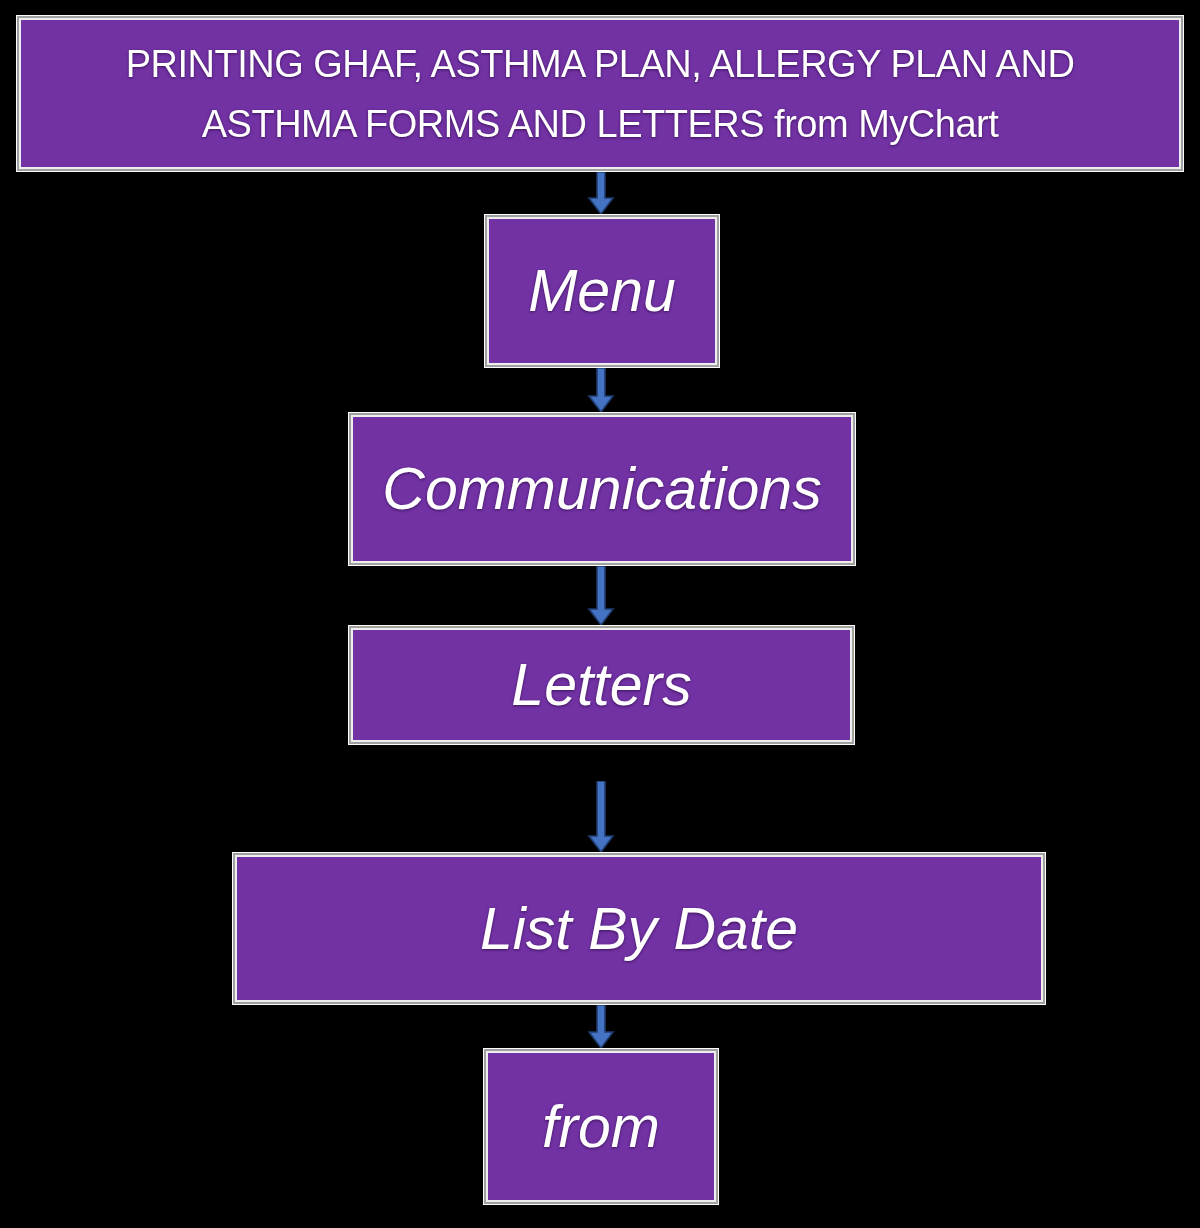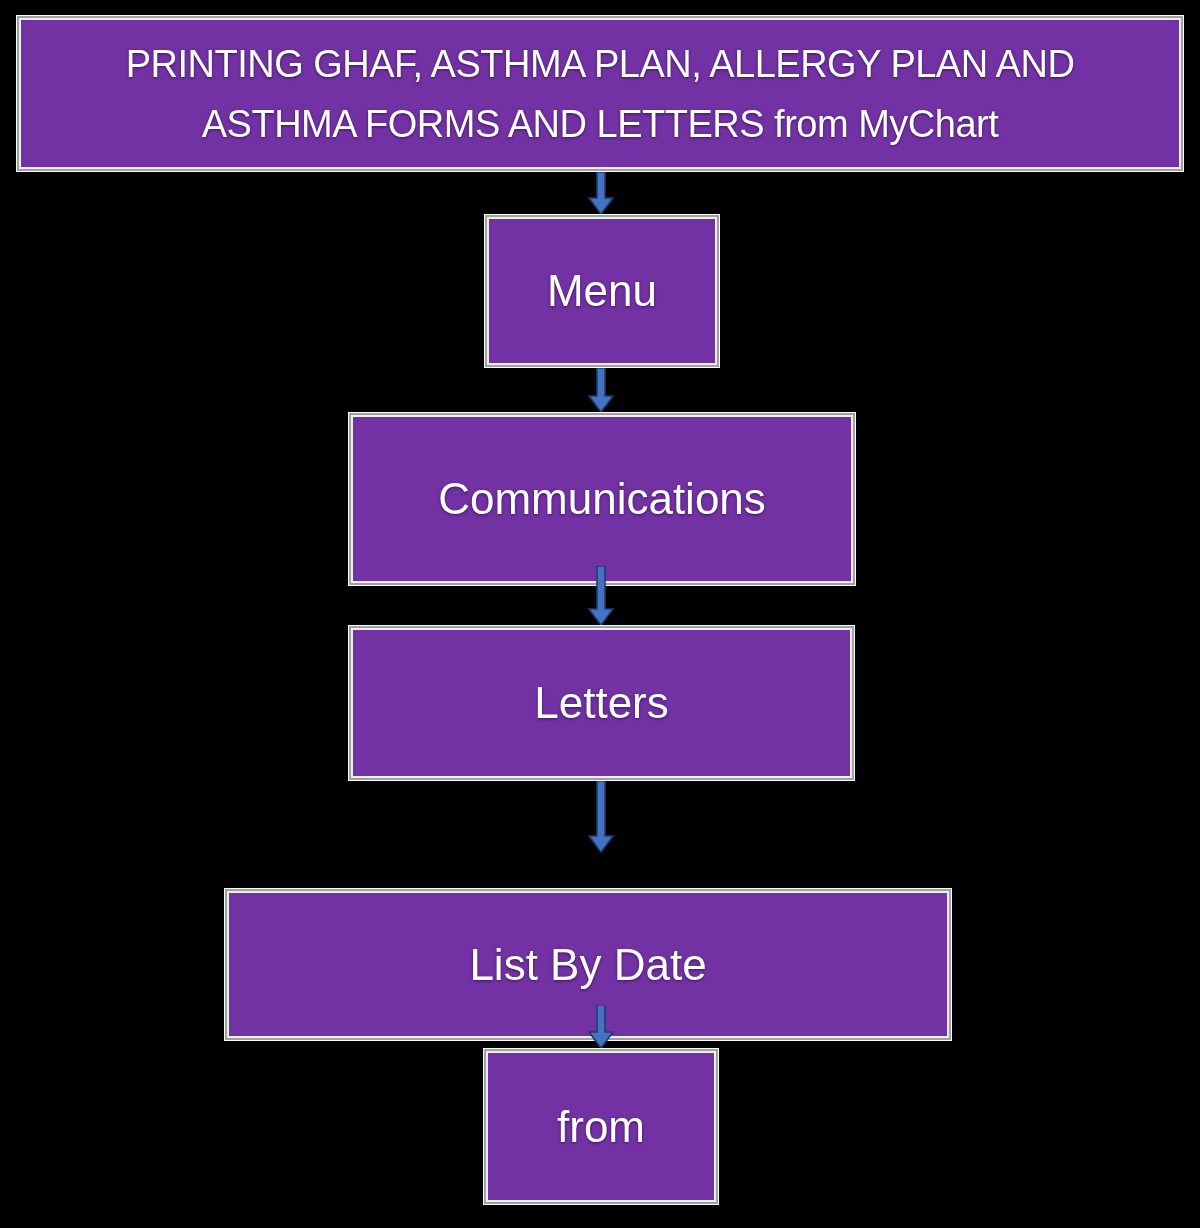--- a/index.html
+++ b/index.html
@@ -38,25 +38,25 @@
     color: var(--text_color);
   }
   .node .label {
     color: var(--text_color);
     text-shadow: 0 1px 3px rgba(30, 0, 50, 0.65);
     white-space: nowrap;
   }
   .node-title { left: 16px; top: 15px; width: 1168px; height: 157px; }
   .node-title .label { font-size: 38px; line-height: 60px; letter-spacing: -0.5px; }
   .node-menu          { left: 484px; top: 214px;  width: 236px; height: 154px; }
-  .node-communications{ left: 348px; top: 412px;  width: 508px; height: 174px; }
-  .node-letters       { left: 348px; top: 625px;  width: 507px; height: 156px; }
-  .node-list-by-date  { left: 224px; top: 852px;  width: 728px; height: 153px; margin-top: 36px; }
+  .node-communications{ left: 348px; top: 412px;  width: 508px; height: 154px; }
+  .node-letters       { left: 348px; top: 625px;  width: 507px; height: 120px; }
+  .node-list-by-date  { left: 232px; top: 852px;  width: 814px; height: 153px; }
   .node-print         { left: 483px; top: 1048px; width: 236px; height: 157px; }
-  .node-step .label { font-size: 44px; }
+  .node-step .label { font-size: 59px; font-style: italic; }
   .arrow {
     position: absolute;
     left: 586px;
     width: 30px;
   }
   .arrow path {
     fill: var(--arrow_fill);
     stroke: var(--arrow_outline);
     stroke-width: 1.6;
     stroke-linejoin: miter;

